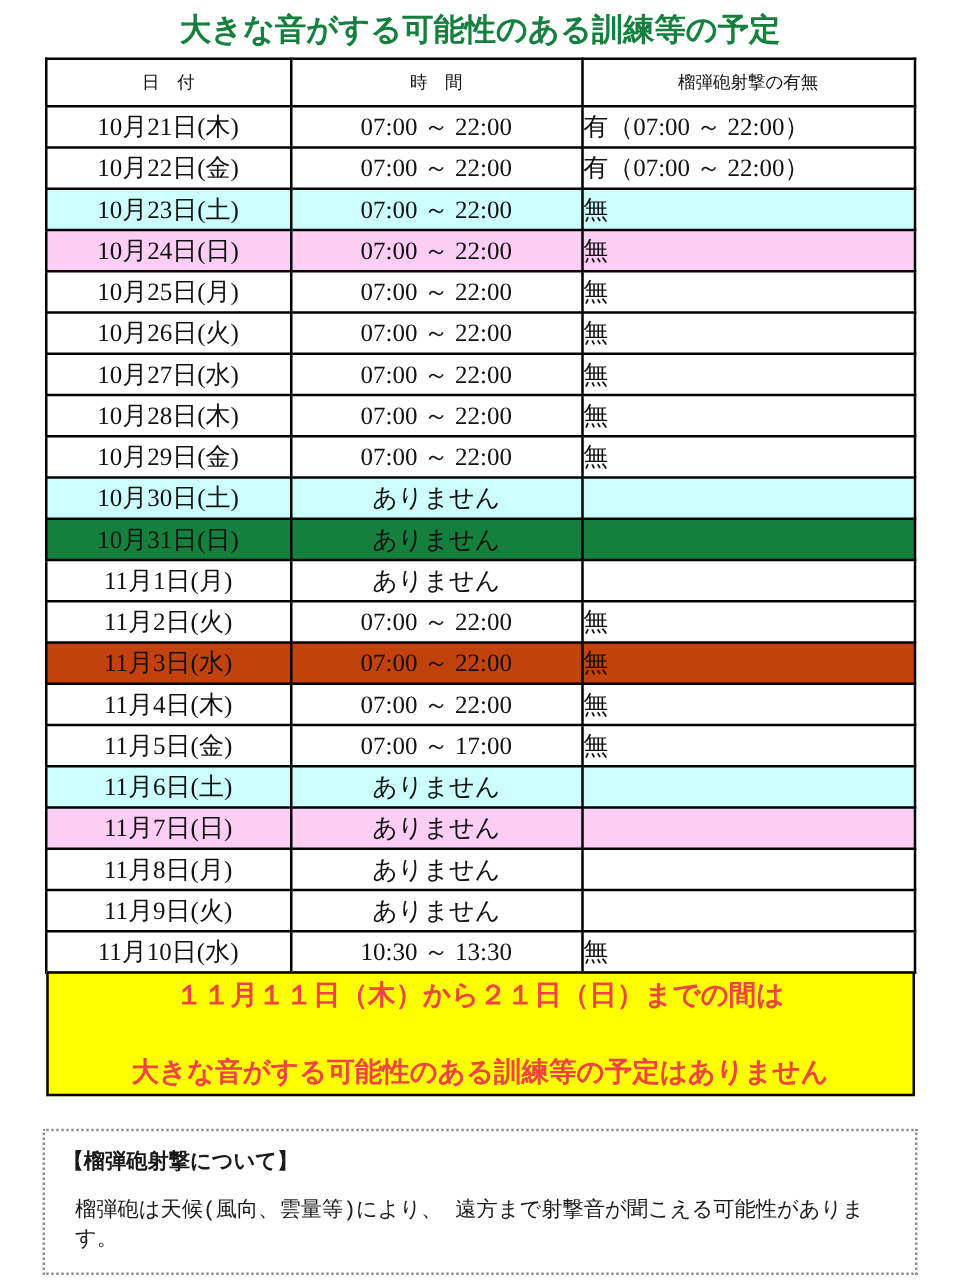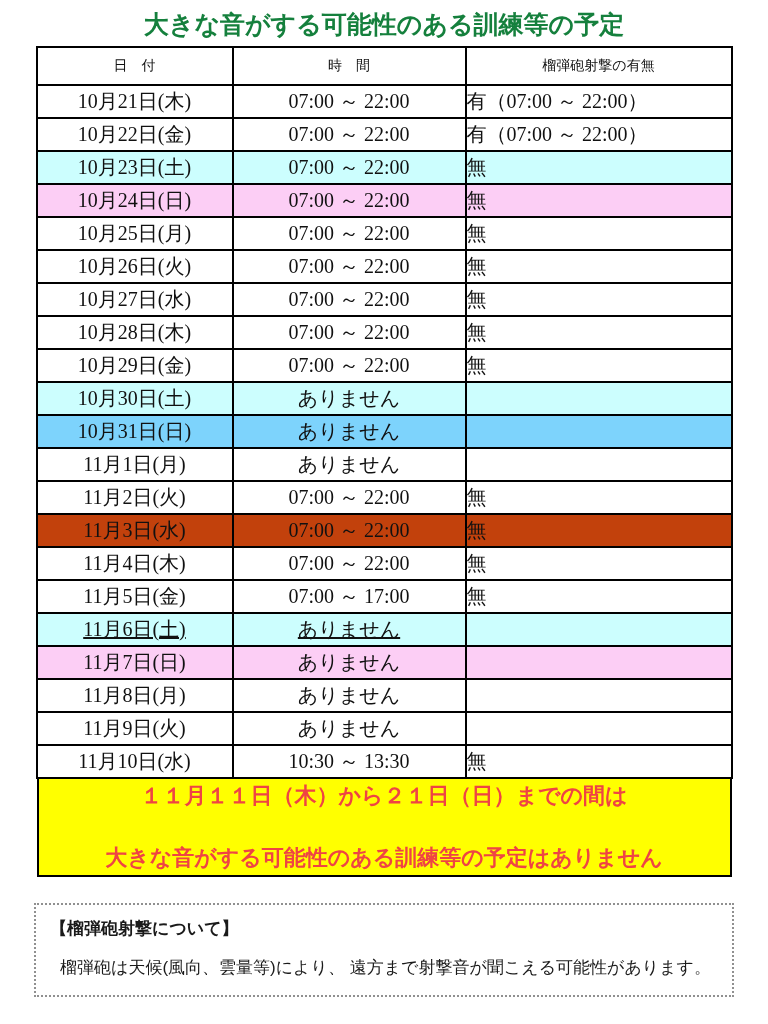--- a/index.html
+++ b/index.html
@@ -68,21 +68,21 @@
     font-size: 22px;
     font-weight: 600;
     line-height: 34px;
     color: #ef4444;
   }
   .footnote-box {
     width: 668px;
     margin: 26px auto 0 auto;
     border: 2px dotted #909090;
     padding: 12px 14px 16px 14px;
-    font-family: Liberation Sans, sans-serif;
+    font-family: Liberation Mono, monospace;
     font-size: 17px;
     color: #1a1a1a;
   }
   .footnote-heading {
     font-weight: 600;
   }
   .footnote-body {
     margin-top: 16px;
     padding-left: 10px;
     font-weight: normal;
@@ -152,21 +152,21 @@
         <tr>
           <td class="cell-date">10月29日(金)</td>
           <td class="cell-time">07:00 ～ 22:00</td>
           <td class="cell-how">無</td>
         </tr>
         <tr style="background: rgb(204, 254, 254);">
           <td class="cell-date">10月30日(土)</td>
           <td class="cell-time">ありません</td>
           <td class="cell-how"></td>
         </tr>
-        <tr style="background: #7dd3fc;">
+        <tr style="background: #15803d;">
           <td class="cell-date">10月31日(日)</td>
           <td class="cell-time">ありません</td>
           <td class="cell-how"></td>
         </tr>
         <tr>
           <td class="cell-date">11月1日(月)</td>
           <td class="cell-time">ありません</td>
           <td class="cell-how"></td>
         </tr>
         <tr>
@@ -182,21 +182,21 @@
         <tr>
           <td class="cell-date">11月4日(木)</td>
           <td class="cell-time">07:00 ～ 22:00</td>
           <td class="cell-how">無</td>
         </tr>
         <tr>
           <td class="cell-date">11月5日(金)</td>
           <td class="cell-time">07:00 ～ 17:00</td>
           <td class="cell-how">無</td>
         </tr>
-        <tr style="background: rgb(204, 254, 254); text-decoration: underline;">
+        <tr style="background: rgb(204, 254, 254);">
           <td class="cell-date">11月6日(土)</td>
           <td class="cell-time">ありません</td>
           <td class="cell-how"></td>
         </tr>
         <tr style="background: rgb(252, 206, 245);">
           <td class="cell-date">11月7日(日)</td>
           <td class="cell-time">ありません</td>
           <td class="cell-how"></td>
         </tr>
         <tr>

